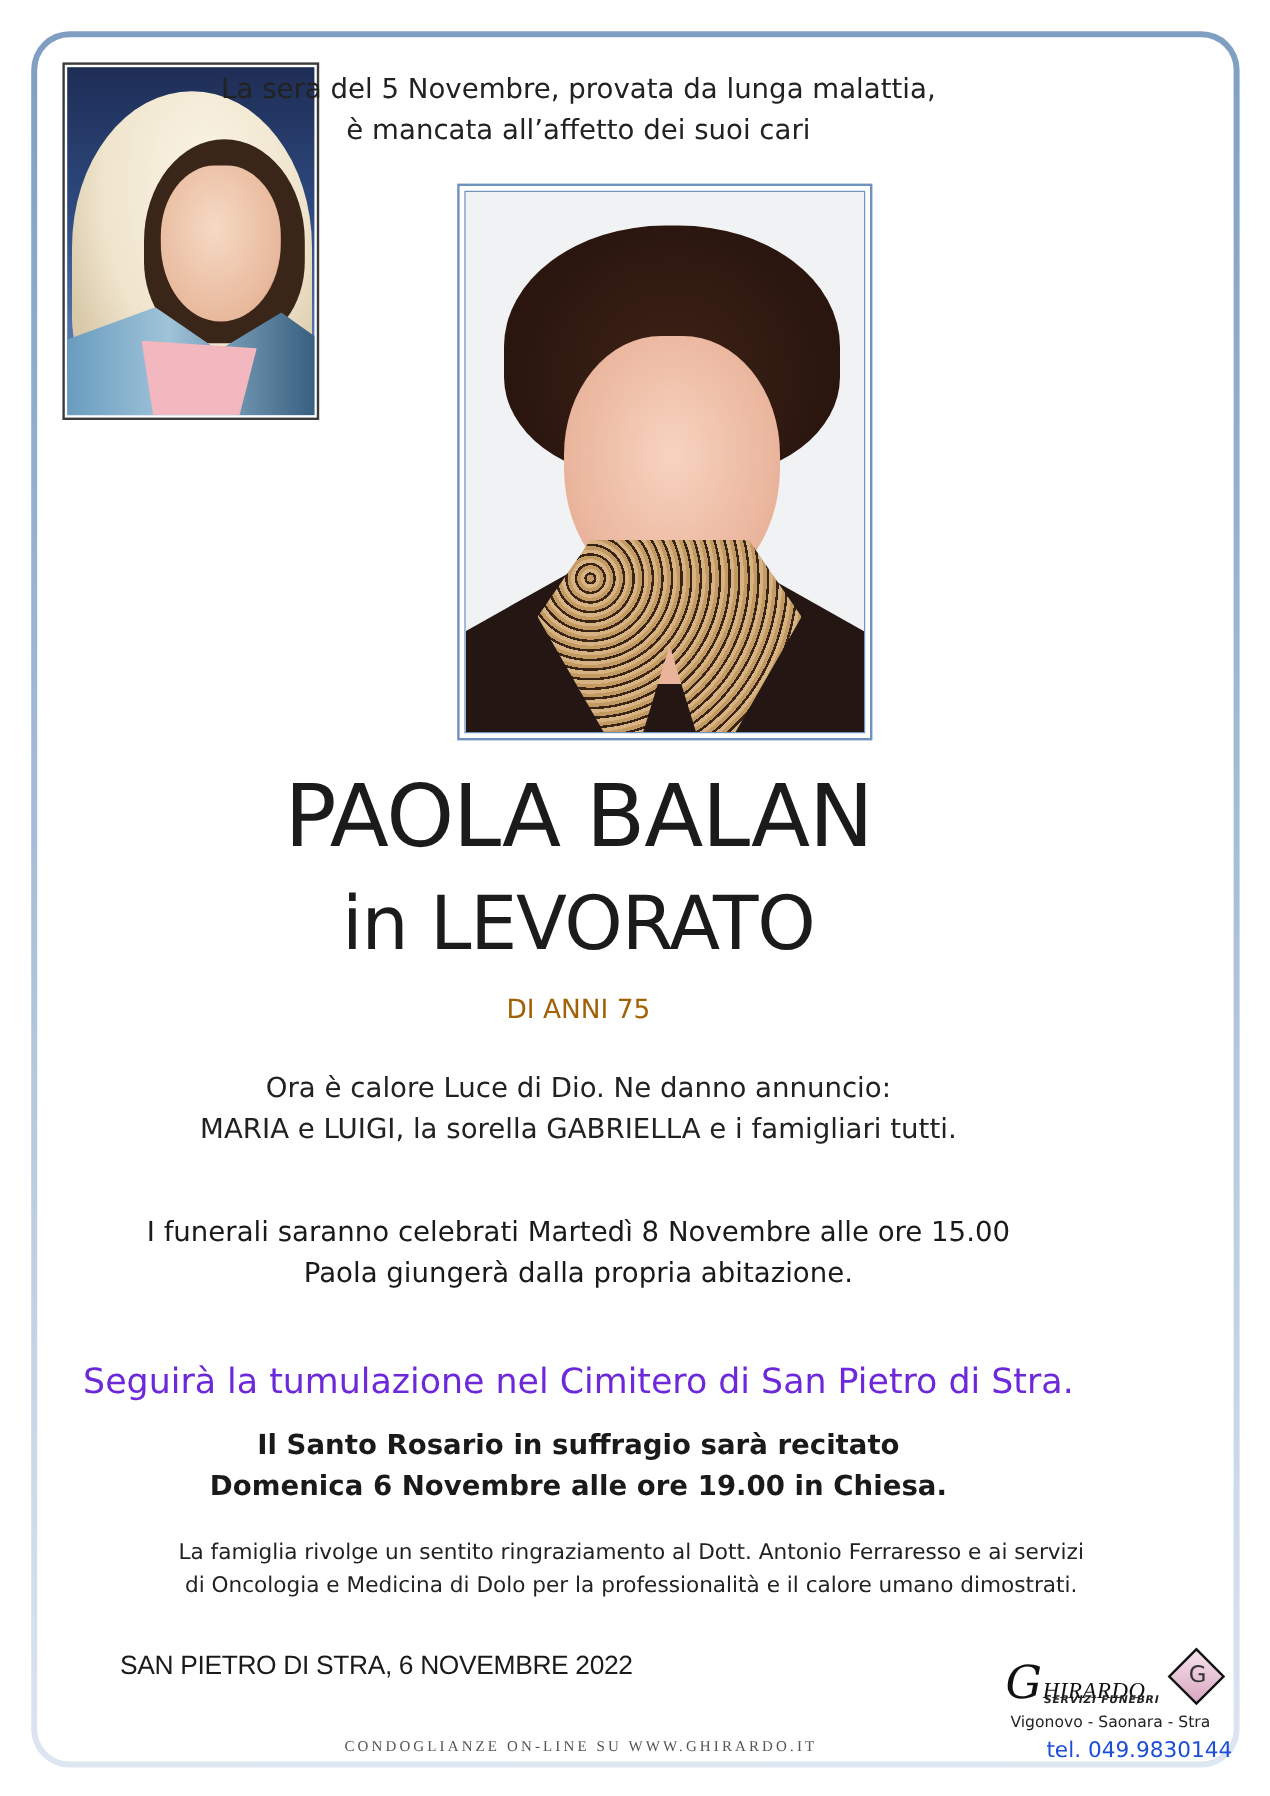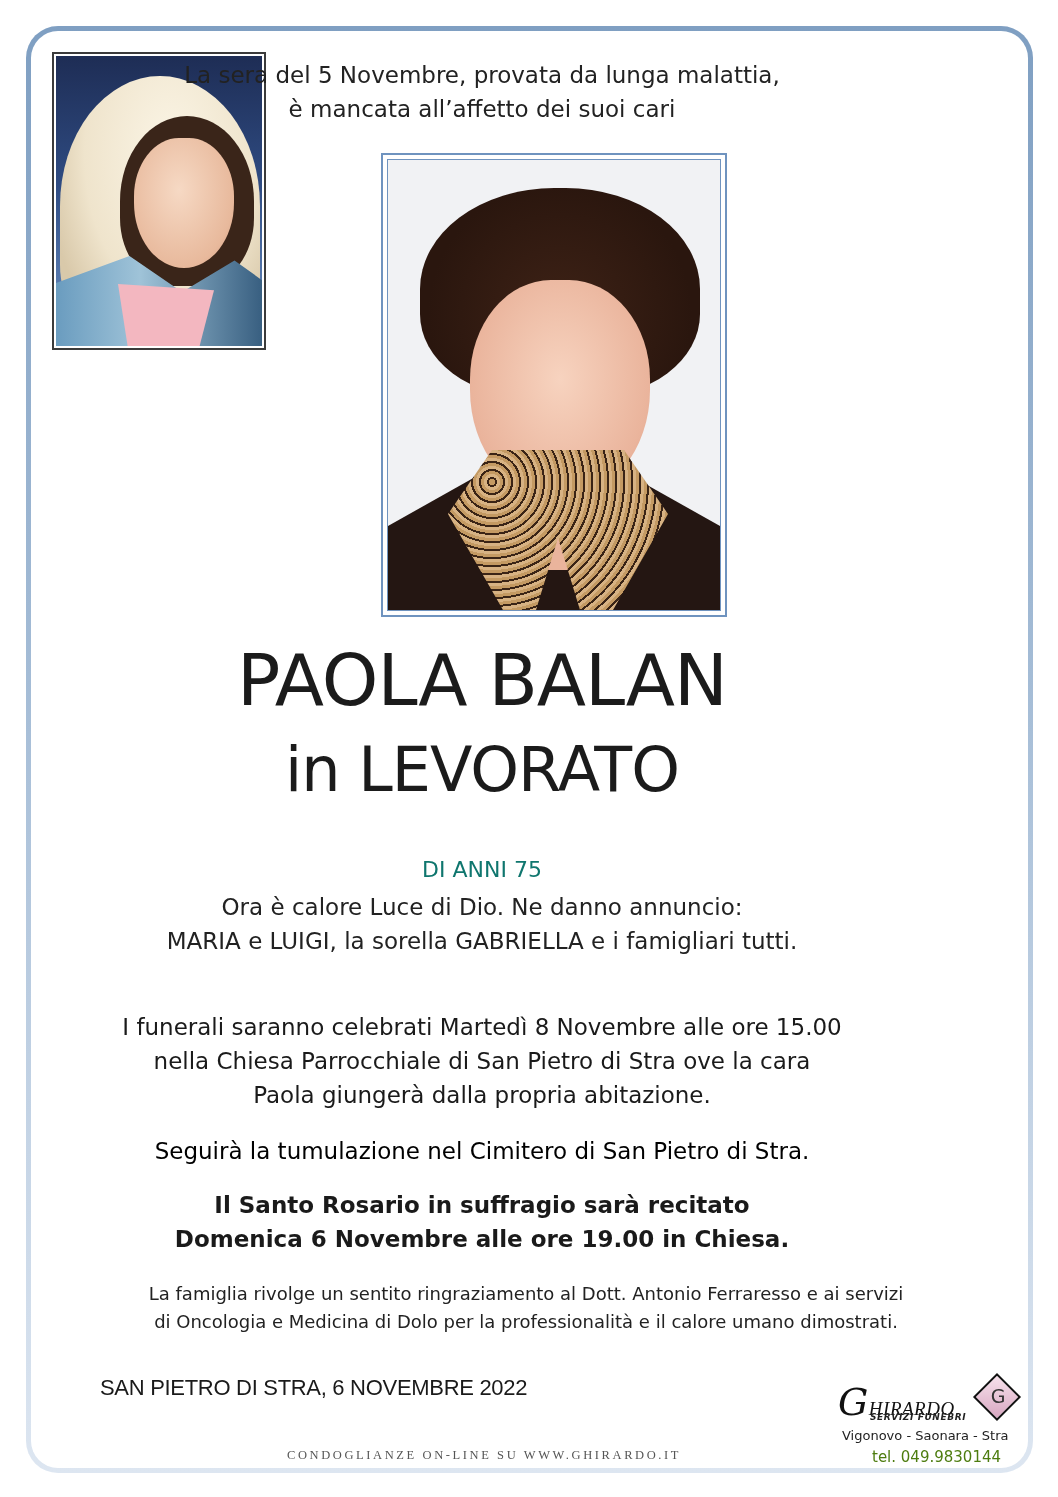--- a/index.html
+++ b/index.html
@@ -81,45 +81,45 @@
     .p-neck {
       position: absolute; left: 128px; bottom: 40px; width: 90px; height: 110px;
       background: #eab49c; clip-path: polygon(0 0, 100% 0, 70% 100%, 30% 100%);
     }
 
     .center { position: absolute; left: 0; width: 964px; text-align: center; }
 
     .intro { top: 58px; font-size: 23px; line-height: 34px; color: #222; }
     .name  { top: 636px; font-size: 72px; line-height: 88px; color: #1b1b1b; letter-spacing: -1px; }
     .name2 { top: 730px; font-size: 62px; line-height: 80px; color: #1b1b1b; letter-spacing: -1px; }
-    .age   { top: 827px; font-size: 22px; line-height: 30px; color: #0f766e; margin-top: 28px; }
+    .age   { top: 827px; font-size: 22px; line-height: 30px; color: #a16207; }
     .announce { top: 890px; font-size: 23px; line-height: 34px; color: #222; }
     .funeral  { top: 1010px; font-size: 23px; line-height: 34px; font-weight: normal; color: #1a1a1a; }
-    .burial   { top: 1134px; font-size: 23px; line-height: 34px; color: #000000; }
+    .burial   { top: 1134px; font-size: 29px; line-height: 34px; color: #6d28d9; }
     .rosary   { top: 1188px; font-size: 23px; line-height: 34px; font-weight: bold; color: #1a1a1a; }
     .thanks   { top: 1280px; font-size: 18px; line-height: 28px; color: #222; padding-left: 44px; }
 
     .place-date { position: absolute; left: 100px; top: 1373px; font-size: 22px; line-height: 30px;
                   font-family: "Liberation Sans", sans-serif; color: #1a1a1a; letter-spacing: -0.3px; }
     .condolences { position: absolute; left: 287px; top: 1448px; font-size: 12.5px; letter-spacing: 2.6px;
                    color: #555; font-family: Liberation Serif, serif; }
 
     .logo { position: absolute; left: 834px; top: 1378px; width: 200px; height: 90px; }
     .logo-name { position: absolute; left: 4px; top: 2px; font-size: 19px; font-style: italic;
                  font-family: "Liberation Serif", serif; color: #111; letter-spacing: 0.5px; }
     .logo-name .big-g { font-size: 38px; font-family: "DejaVu Serif", serif; font-style: italic; }
     .logo-sub { position: absolute; left: 36px; top: 34px; font-size: 9px; font-style: italic;
                 font-weight: bold; letter-spacing: 0.6px; color: #222; }
     .logo-diamond { position: absolute; left: 146px; top: 2px; width: 30px; height: 30px;
                     transform: rotate(45deg); border: 2px solid #111;
                     background: linear-gradient(135deg, #f7e1ec, #d8a7c1); }
     .logo-g { position: absolute; left: 153px; top: 7px; width: 22px; text-align: center;
               font-size: 19px; color: #333; }
     .logo-towns { position: absolute; left: 8px; top: 50px; font-size: 13px; color: #222; }
-    .logo-tel { position: absolute; left: 38px; top: 70px; font-size: 15px; color: #4d7c0f; }
+    .logo-tel { position: absolute; left: 38px; top: 70px; font-size: 18px; color: #1d4ed8; }
   </style>
 </head>
 <body>
 
 <div class="frame">
   <div class="frame-inner"></div>
 </div>
 
 <div class="holy">
   <div class="holy-pic">
@@ -150,21 +150,20 @@
 <div class="center name2">in LEVORATO</div>
 <div class="center age">DI ANNI 75</div>
 
 <div class="center announce">
   <div>Ora è calore Luce di Dio. Ne danno annuncio:</div>
   <div>MARIA e LUIGI, la sorella GABRIELLA e i famigliari tutti.</div>
 </div>
 
 <div class="center funeral">
   <div>I funerali saranno celebrati Martedì 8 Novembre alle ore 15.00</div>
-  <div>nella Chiesa Parrocchiale di San Pietro di Stra ove la cara</div>
   <div>Paola giungerà dalla propria abitazione.</div>
 </div>
 
 <div class="center burial">
   <div>Seguirà la tumulazione nel Cimitero di San Pietro di Stra.</div>
 </div>
 
 <div class="center rosary">
   <div>Il Santo Rosario in suffragio sarà recitato</div>
   <div>Domenica 6 Novembre alle ore 19.00 in Chiesa.</div>

